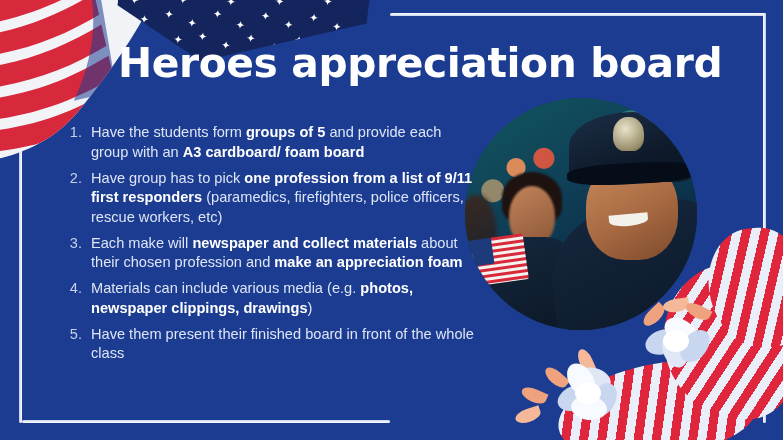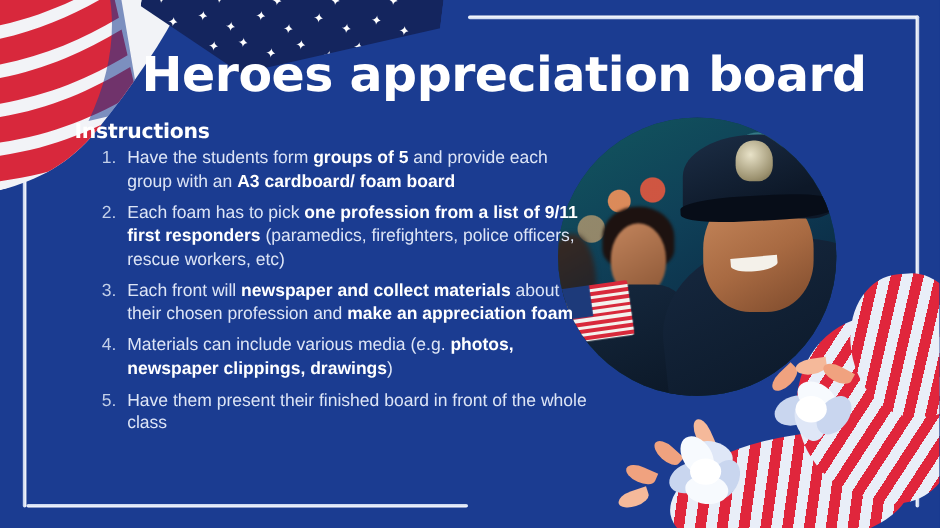--- a/index.html
+++ b/index.html
@@ -202,21 +202,21 @@
   }
   .instructions-heading{
     position:absolute;left:62px;top:100px;
     font-family:"DejaVu Sans", sans-serif;
     font-weight:700;
     font-size:17px;
     letter-spacing:-0.2px;
     color:#ffffff;
   }
   ol.steps{
-    position:absolute;left:70px;top:123px;width:395px;
+    position:absolute;left:55px;top:123px;width:395px;
     margin:0;padding:0 0 0 31px;
     list-style:decimal;
     color:#dde5f6;
     font-size:14.6px;
     line-height:19.5px;
   }
   ol.steps li{
     margin:0 0 6.5px 0;
     padding-left:5px;
   }
@@ -300,26 +300,25 @@
       <div class="mf-canton"></div>
     </div>
     <div class="officer-body"></div>
     <div class="officer-head"></div>
     <div class="officer-smile"></div>
     <div class="officer-cap"></div>
     <div class="cap-brim"></div>
     <div class="cap-badge"></div>
   </div>
 
-  <div class="instructions-heading">Instructions</div>
 
   <ol class="steps" id="steps-list">
       <li><span>Have the students form </span><b>groups of 5</b><span> and provide each group with an </span><b>A3 cardboard/ foam board</b></li>
-      <li><span>Each foam has to pick </span><b>one profession from a list of 9/11 first responders</b><span> (paramedics, firefighters, police officers, rescue workers, etc)</span></li>
-      <li><span>Each front  will </span><b>newspaper and collect materials</b><span> about their chosen profession  and </span><b>make an appreciation foam</b></li>
+      <li><span>Have group has to pick </span><b>one profession from a list of 9/11 first responders</b><span> (paramedics, firefighters, police officers, rescue workers, etc)</span></li>
+      <li><span>Each make  will </span><b>newspaper and collect materials</b><span> about their chosen profession  and </span><b>make an appreciation foam</b></li>
       <li><span>Materials can include various media (e.g. </span><b>photos, newspaper clippings, drawings</b><span>)</span></li>
       <li><span>Have them present their finished board in front of the whole class</span></li>
     </ol>
 
   <div class="deco-br">
     <div class="ribbon r1"></div>
     <div class="ribbon r2"></div>
     <div class="ribbon r3"></div>
 
     <div class="leaf" style="left:8px;bottom:38px;transform:rotate(24deg);"></div>

